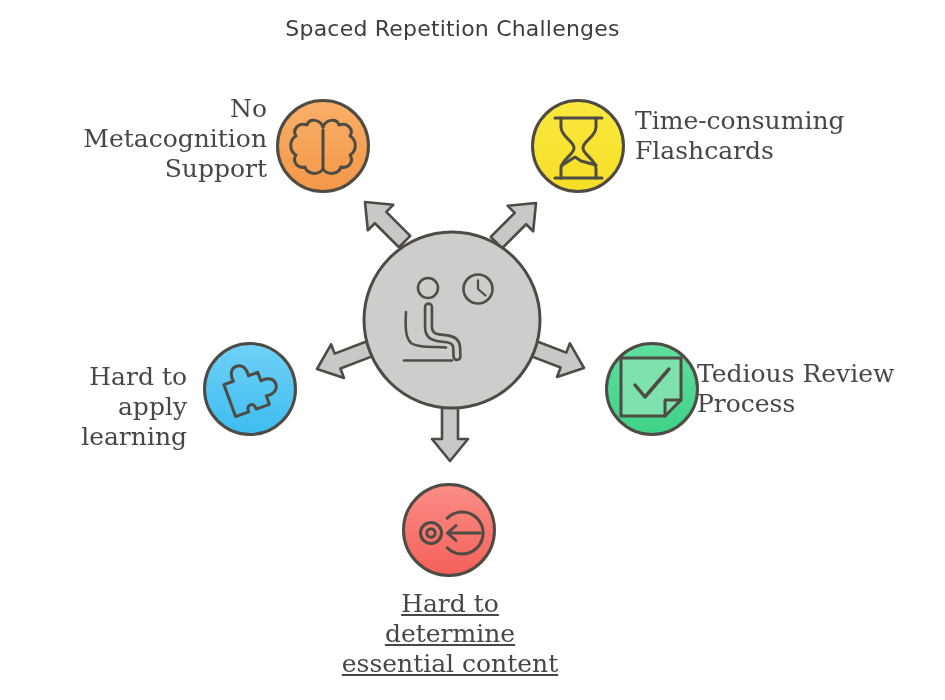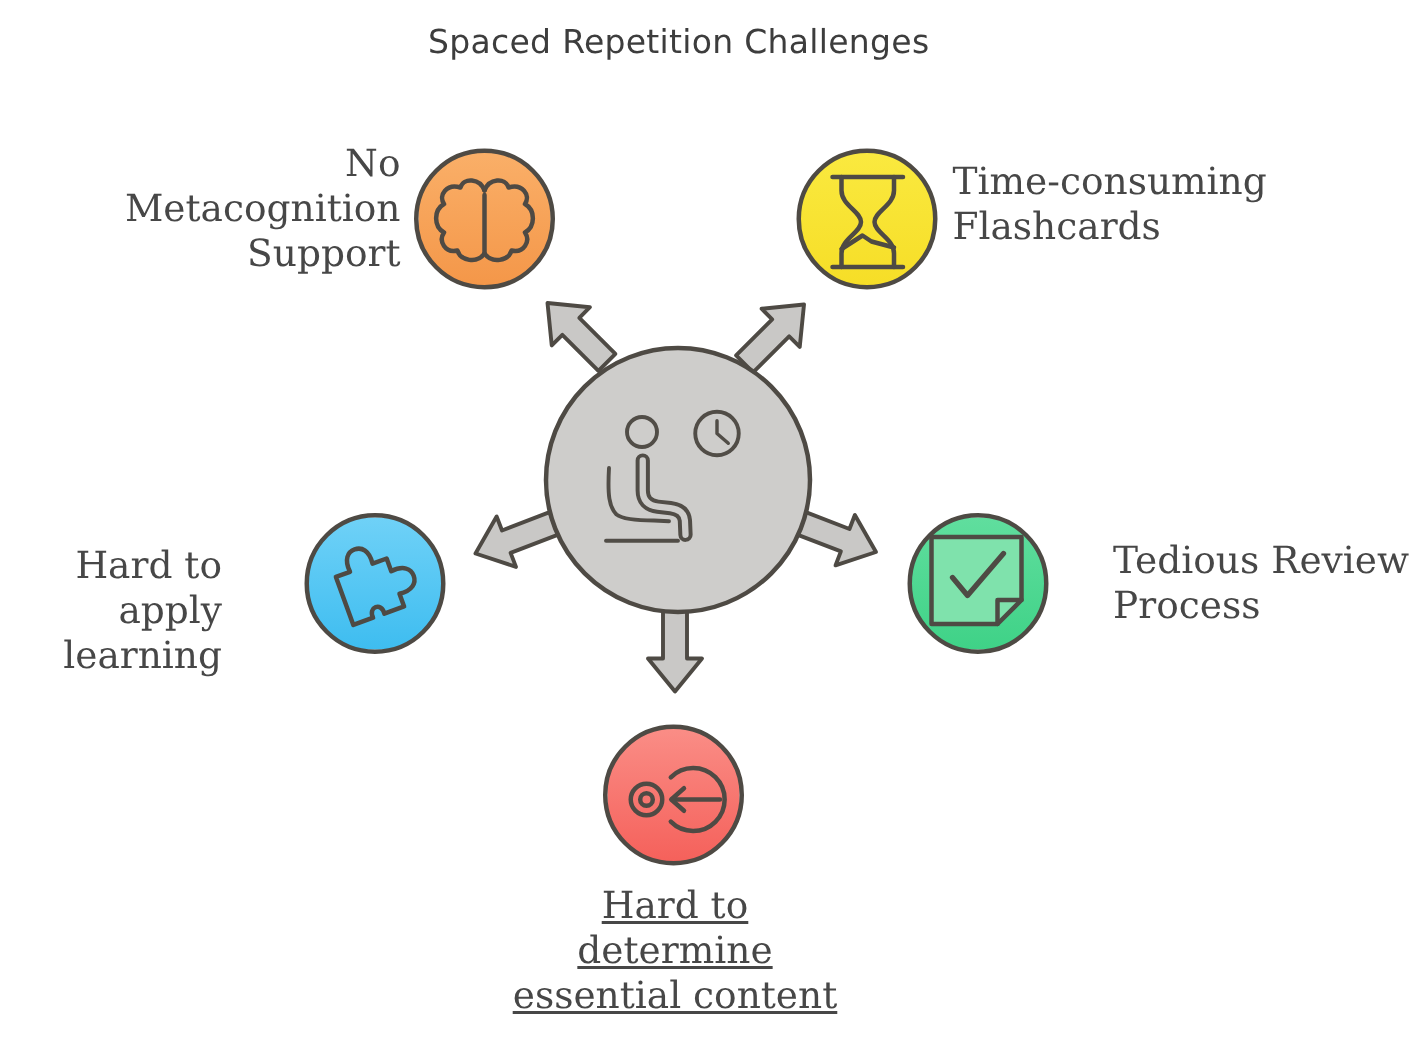--- a/index.html
+++ b/index.html
@@ -16,22 +16,22 @@
     position:absolute; width:94px; height:94px; border-radius:50%;
     border:3px solid #4e4a44; box-sizing:border-box;
   }
   .node svg { display:block; }
   .node-label {
     position:absolute; font-family:"DejaVu Serif", serif;
     font-size:25px; line-height:30px; color:#474747; white-space:pre-line;
   }
   .lbl-top-left  { right:678px; top:94px;  text-align:right; }
   .lbl-top-right { left:635px;  top:106px; text-align:left; }
-  .lbl-left      { right:797px; top:362px; text-align:right;margin-left:32px; }
-  .lbl-right     { left:742px;  top:359px; text-align:left; }
+  .lbl-left      { right:758px; top:362px; text-align:right;margin-left:32px; }
+  .lbl-right     { left:697px;  top:359px; text-align:left; }
   .lbl-bottom    { left:290px;  top:589px; width:320px; text-align:center;text-decoration:underline; }
   .pos-top-left  { left:276px; top:99px; }
   .pos-top-right { left:531px; top:99px; }
   .pos-left      { left:203px; top:342px; }
   .pos-right     { left:605px; top:342px; }
   .pos-bottom    { left:402px; top:483px; }
 </style>
 </head>
 <body>
 

